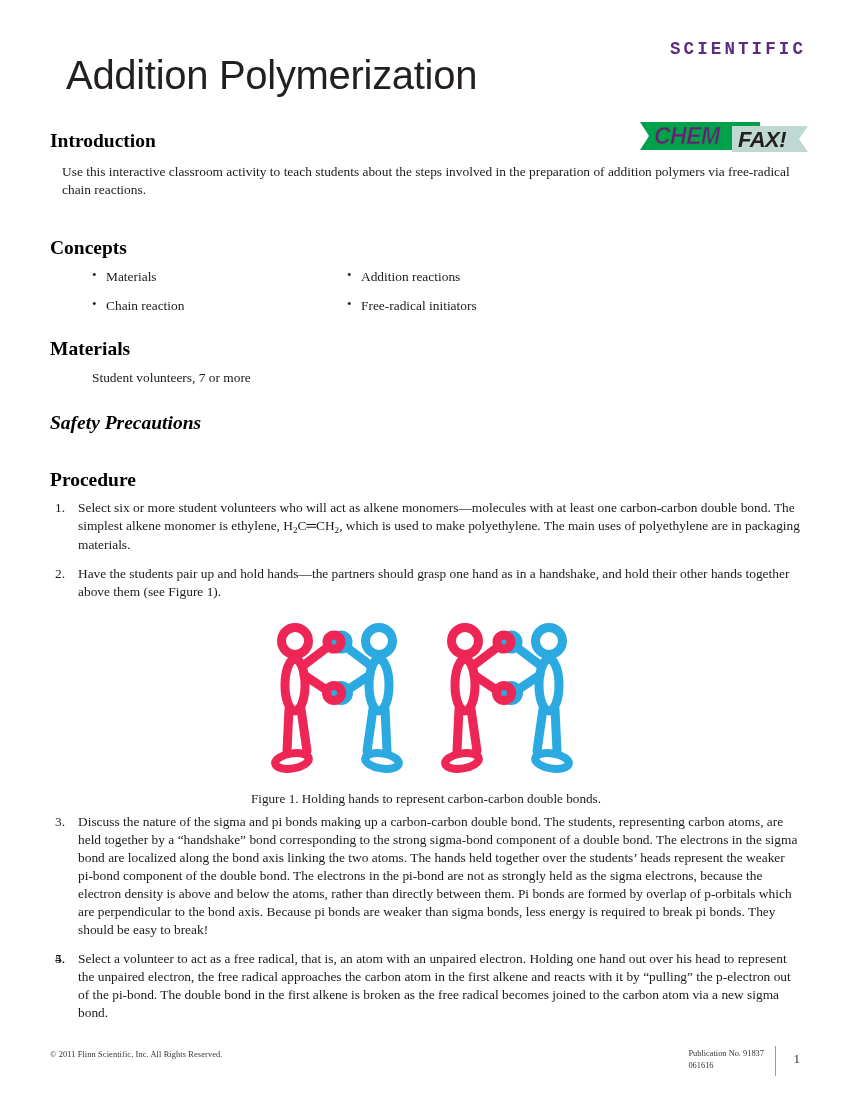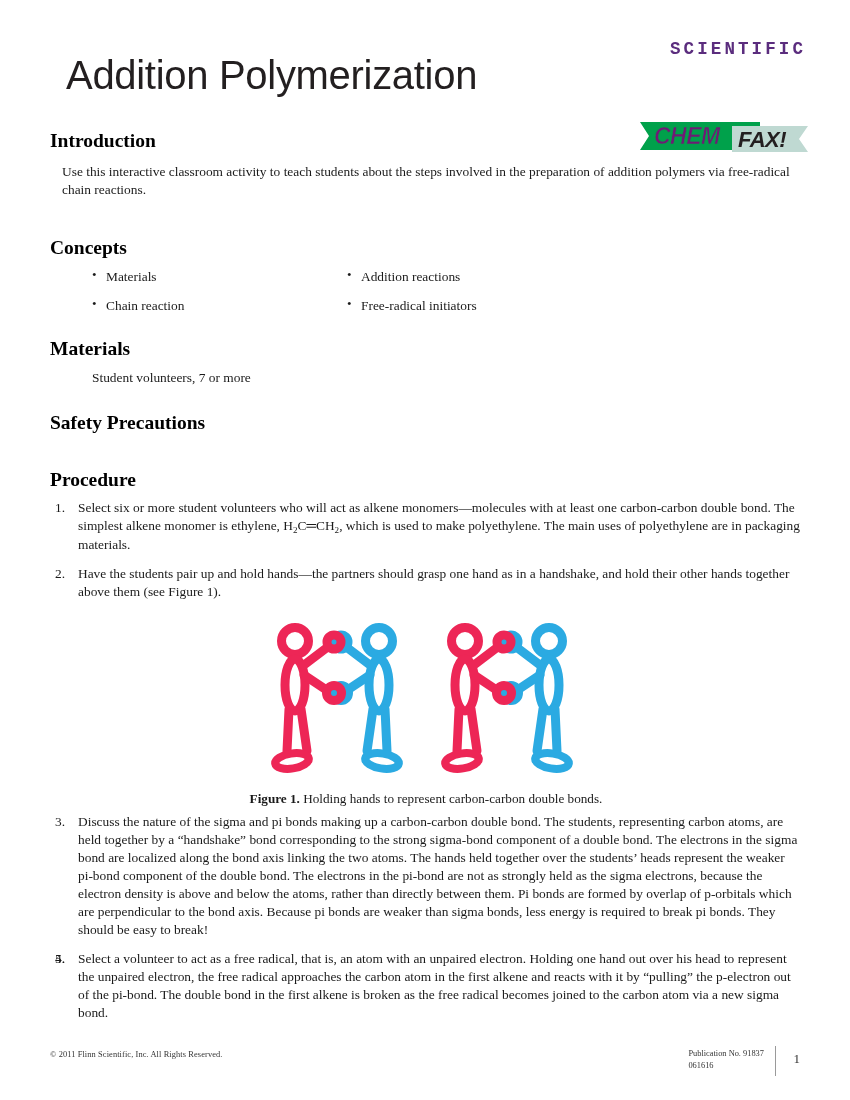--- a/index.html
+++ b/index.html
@@ -136,20 +136,21 @@
   }
   h2.section-head {
     font-family: "Liberation Serif", "DejaVu Serif", serif;
     font-weight: 700;
     font-size: 19.5px;
     color: #000000;
     margin: 0 0 9px 0;
     line-height: 1.1;
   }
   h2.section-head-italic {
+    font-style: italic;
   }
   p.body-text {
     font-size: 13.4px;
     line-height: 1.33;
     margin: 12px;
     text-align: left;
     color: #1a1a1a;
   }
   p.body-text-italic { font-style: italic; }
 
@@ -209,21 +210,21 @@
   
   .figure-wrap {
     margin: 12px 0 6px 0;
     text-align: center;
   }
   .figure-caption {
     font-size: 13.2px;
     text-align: center;
     margin: 4px 0 0 0;
   }
-  .figure-caption b { font-weight: 700; margin-top: 28px; }
+  .figure-caption b { font-weight: 400; margin-top: 28px; }
 
   
   .footer {
     position: absolute;
     left: 50px;
     top: 1046px;
     width: 752px;
     height: 40px;
   }
   .footer-left {

